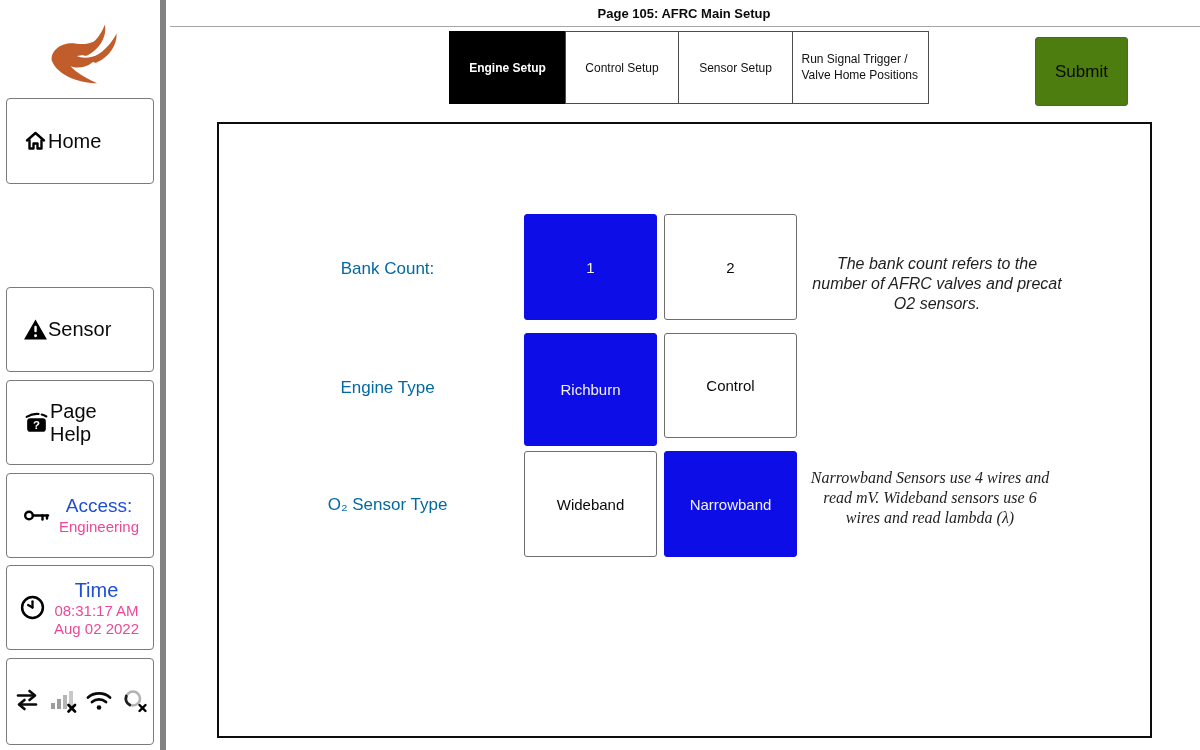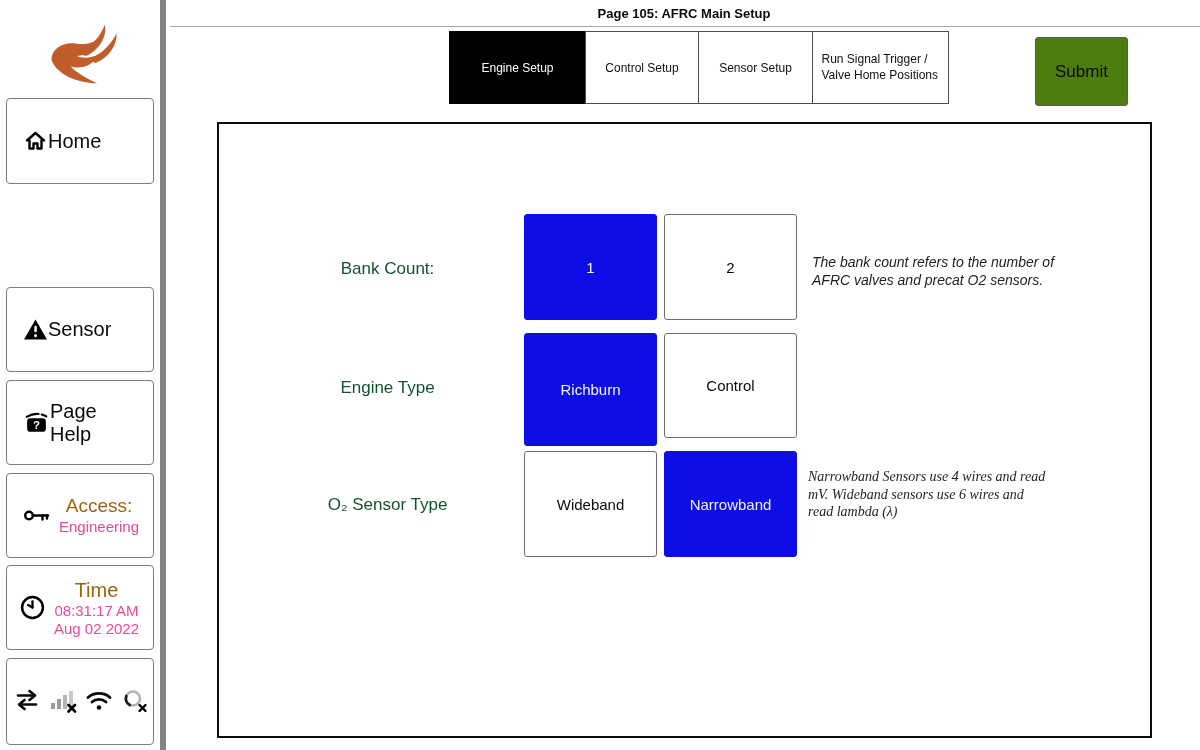--- a/index.html
+++ b/index.html
@@ -8,54 +8,54 @@
 
   
   .side-divider{position:absolute;left:160px;top:0;width:6px;height:750px;background:#828282;}
   .logo-wrap{position:absolute;left:44px;top:18px;width:78px;height:76px;}
   .sb-btn{position:absolute;left:6px;width:148px;box-sizing:border-box;background:#fff;
           border:1px solid #7a7a7a;border-radius:4px;display:flex;align-items:center;cursor:pointer;}
   .sb-icon{flex:0 0 auto;margin-left:16px;display:flex;align-items:center;}
   .sb-label{flex:1;text-align:left;font-size:20px;color:#0a0a0a;margin-right:6px;line-height:1.15;}
   .sb-label .wrap-narrow{display:inline-block;max-width:64px;}
   .sb-col{flex:1;text-align:center;margin-right:6px;line-height:1.2;}
-  .sb-col .big{font-size:20px;color:#a16207;}
+  .sb-col .big{font-size:20px;color:#1d4ed8;}
   .sb-col .small{font-size:15px;color:#ec4899;}
   .status-box{position:absolute;left:6px;width:148px;box-sizing:border-box;background:#fff;
           border:1px solid #7a7a7a;border-radius:4px;display:flex;align-items:center;
           justify-content:center;gap:7px;}
 
   
   .page-title{position:absolute;left:168px;top:6px;width:1032px;text-align:center;
               font-weight:bold;font-size:13px;color:#0a0a0a;}
   .header-rule{position:absolute;left:170px;top:26px;width:1030px;height:1px;background:#a6a6a6;}
 
   .tabs{position:absolute;left:449px;top:31px;display:flex;}
   .tab{height:73px;box-sizing:border-box;border:1px solid #4d4d4d;background:#fff;margin-left:-1px;
        display:flex;align-items:center;justify-content:center;font-size:12px;color:#111;
        padding:0 5px;cursor:pointer;}
   .tab:first-child{margin-left:0;}
   .tab.active{background:var(--active-tab-bg,#000);color:#fff;border-color:#000;}
-  .tab.w1{width:137px;}.tab.w2{width:114px;}.tab.w3{width:115px;}.tab.w4{width:137px;}
+  .tab.w1{width:117px;font-weight:bold;}.tab.w2{width:114px;}.tab.w3{width:115px;}.tab.w4{width:137px;}
   .tab-multiline{display:inline-block;text-align:left;width:118px;line-height:1.3;}
 
   .submit-btn{position:absolute;left:1035px;top:37px;width:93px;height:69px;box-sizing:border-box;
               background:#4d7c0f;border:1px solid #5a5a5a;border-radius:3px;display:flex;
               align-items:center;justify-content:center;font-size:17px;color:#0a0a0a;cursor:pointer;}
 
   
   .main-box{position:absolute;left:217px;top:122px;width:935px;height:616px;box-sizing:border-box;
             border:2px solid #0d0d0d;background:#fff;}
-  .row-label{position:absolute;font-size:17px;color:#14532d;text-align:center;}
+  .row-label{position:absolute;font-size:17px;color:#0369a1;text-align:center;}
   .opt{position:absolute;width:133px;box-sizing:border-box;border:1px solid #6e6e6e;border-radius:3px;
        background:#fff;display:flex;align-items:center;justify-content:center;font-size:15px;
        color:#0a0a0a;cursor:pointer;}
   .opt.selected{background:var(--selected-blue,#0d0de8);border-color:var(--selected-blue,#0d0de8);
                 color:#f2f2f2;}
-  .note{position:absolute;font-style:italic;font-size:14px;line-height:1.25;color:#1f1f1f;}
+  .note{position:absolute;font-style:italic;font-size:16px;line-height:1.25;color:#1f1f1f;text-align:center;}
 </style>
 </head>
 <body>
 
 <div class="page">
 
   <div class="logo-wrap">
     <svg width="78" height="76" viewBox="0 0 100 92">
       <path fill="#c15d2b" d="M10,52 C8,38 24,28 40,30 C52,32 63,30 71,23
                C67,37 54,46 42,46 C50,50 62,48 70,44 C64,58 46,64 34,59

